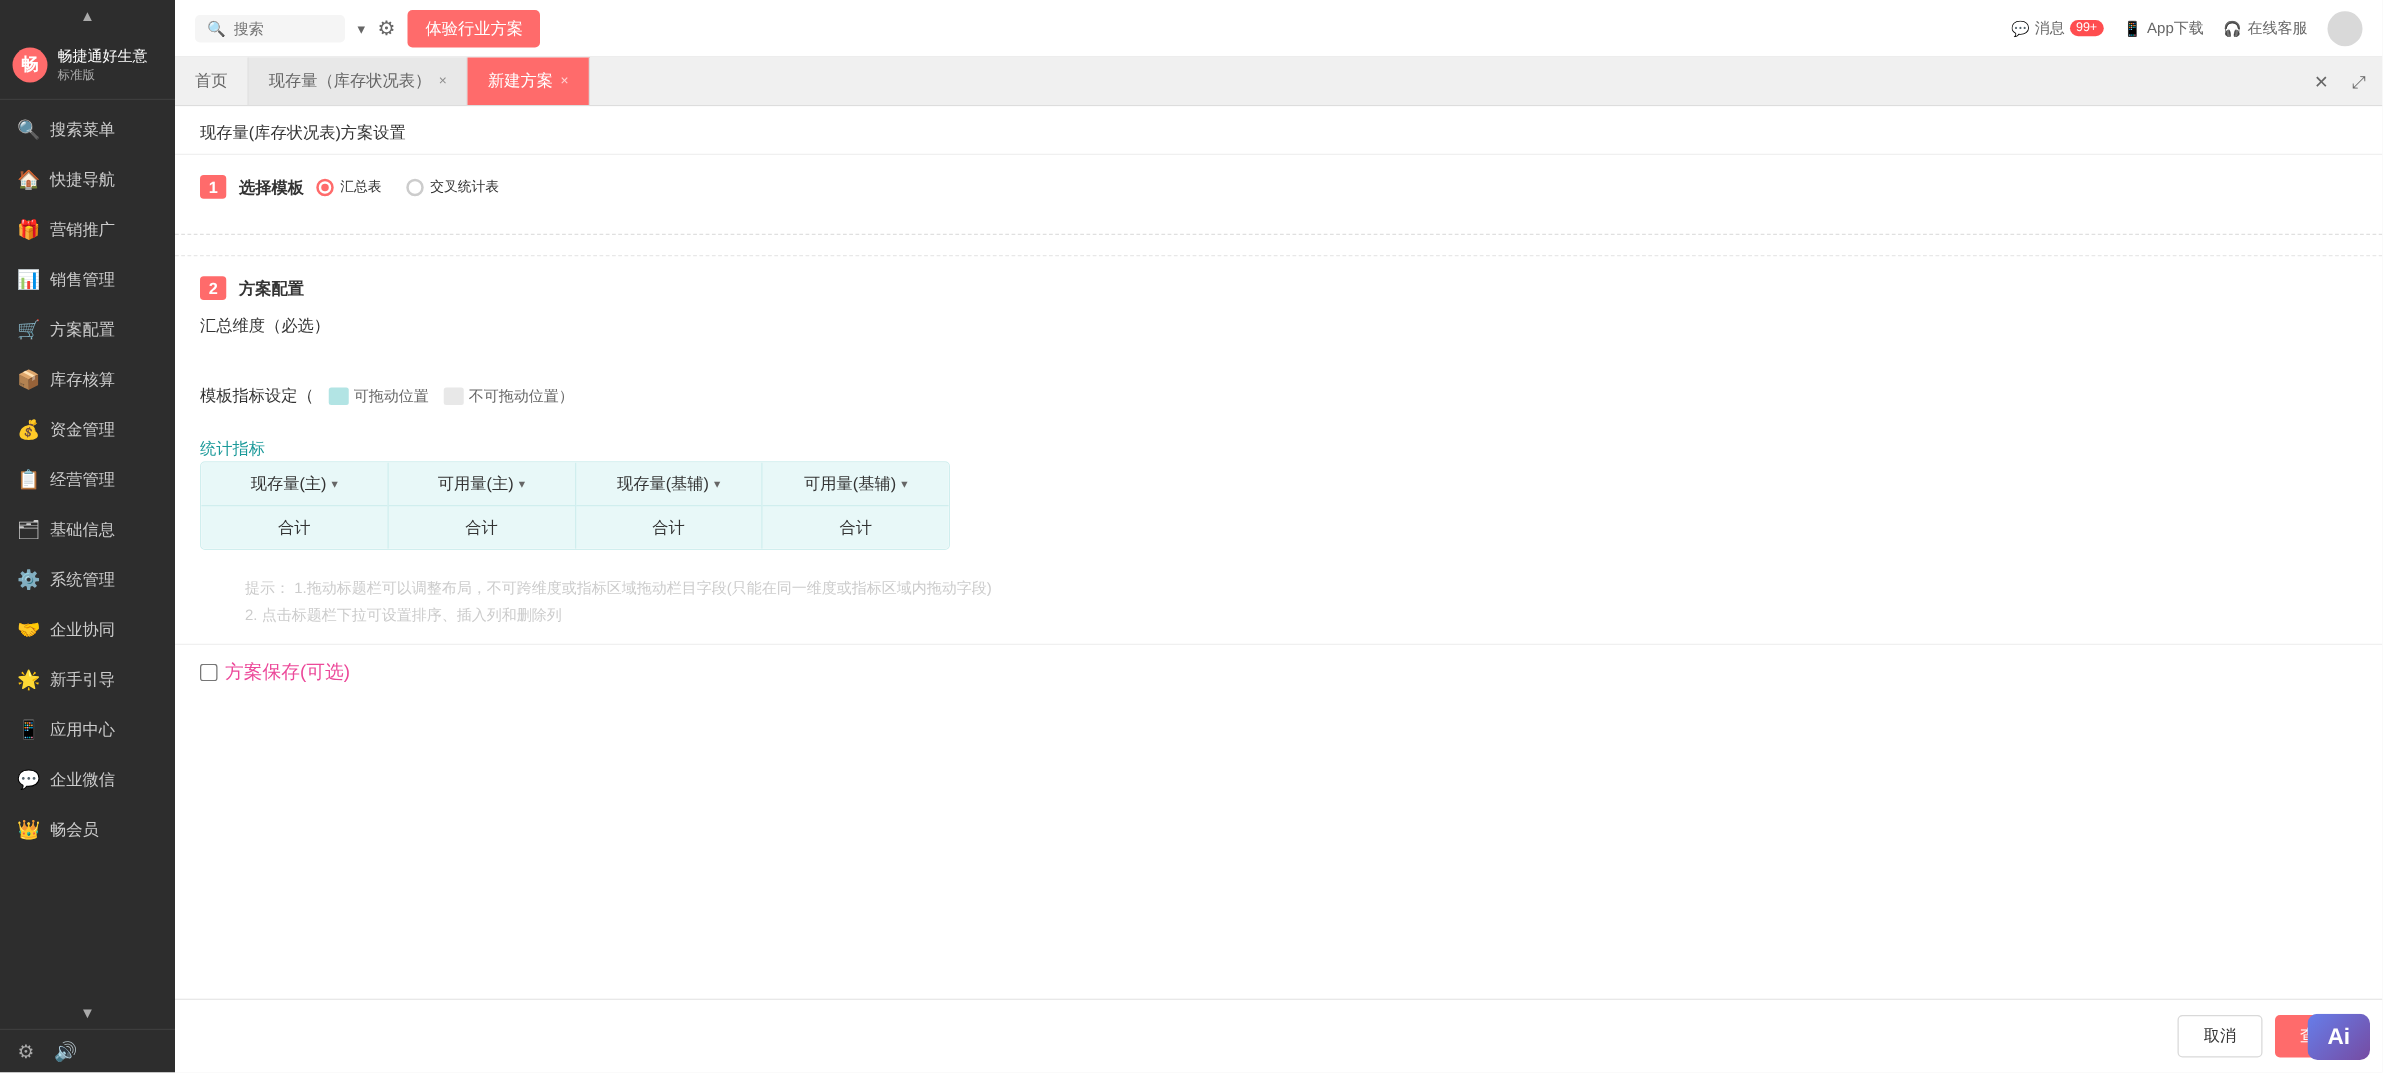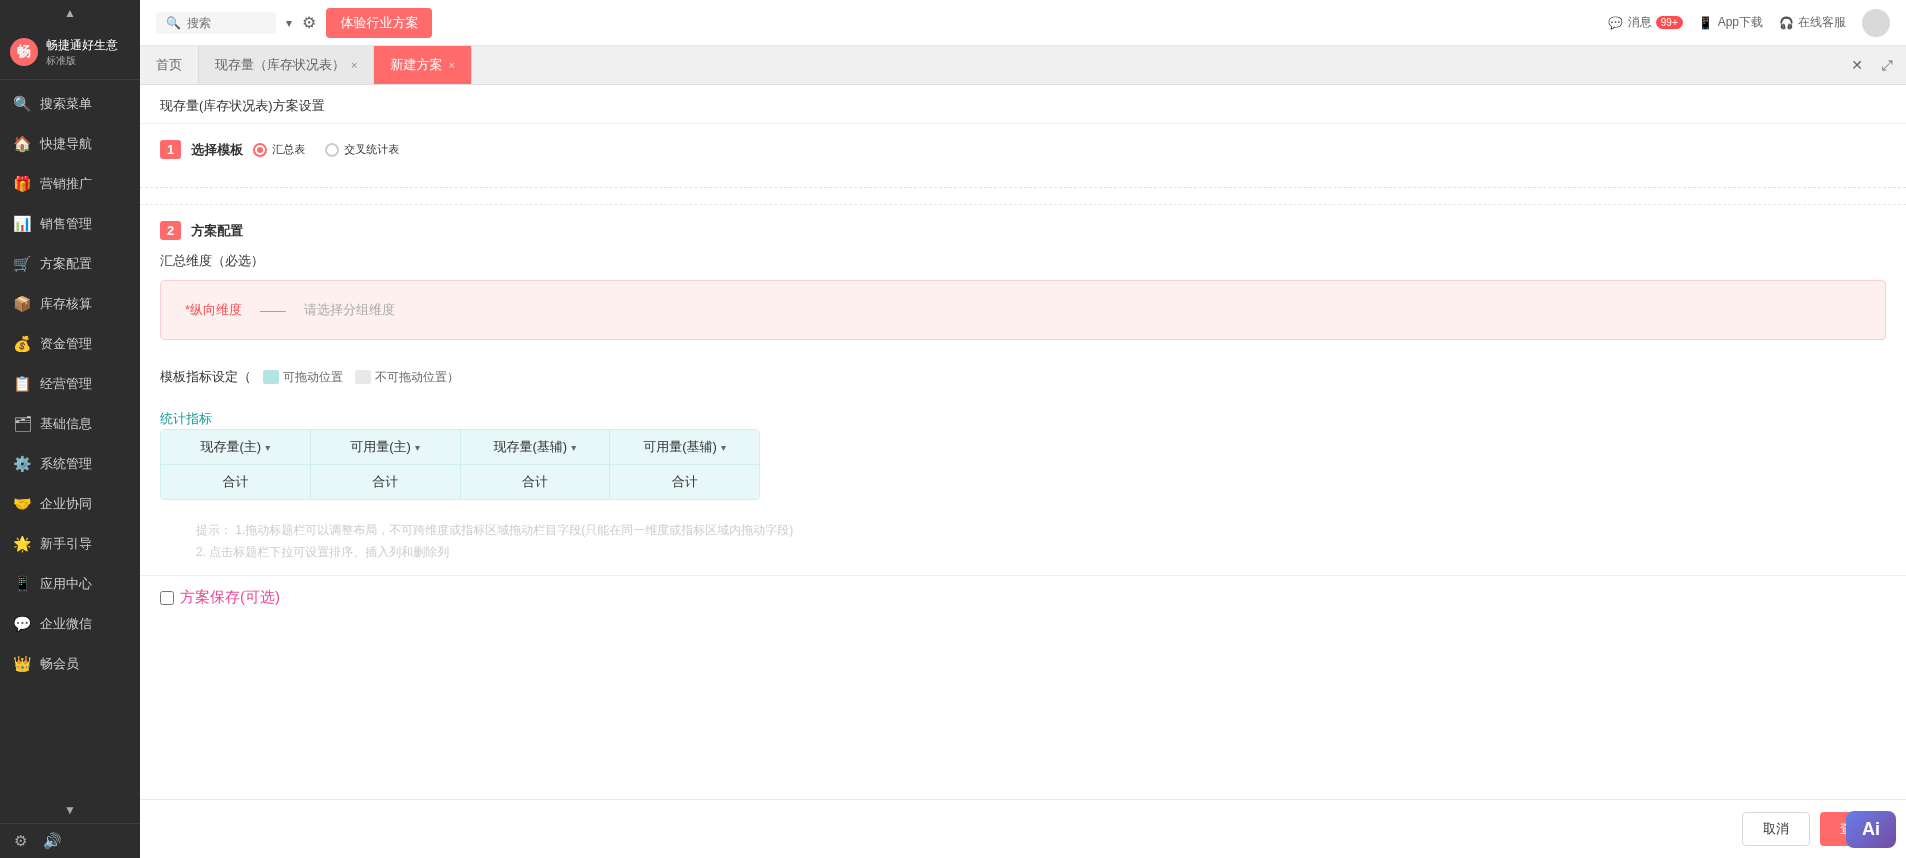--- a/index.html
+++ b/index.html
@@ -640,25 +640,20 @@
     <hr class="step-divider">
 
     <div class="config-section">
       <div class="step-row">
         <span class="step-badge">2</span>
         <span class="step-title">方案配置</span>
       </div>
 
       <div class="config-label">汇总维度（必选）</div>
 
-      <div class="dimension-box">
-        <span class="dimension-required">*纵向维度</span>
-        <span class="dimension-dash">——</span>
-        <span class="dimension-placeholder">请选择分组维度</span>
-      </div>
     </div>
 
     <div class="metrics-section">
       <div class="metrics-label-row">
         <span class="metrics-title">模板指标设定（</span>
         <div class="legend-item">
           <div class="legend-box draggable"></div>
           <span>可拖动位置</span>
         </div>
         <div class="legend-item">

